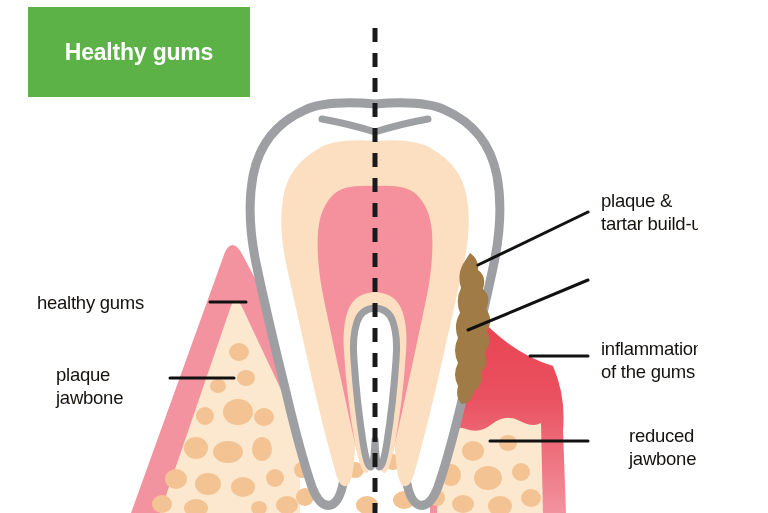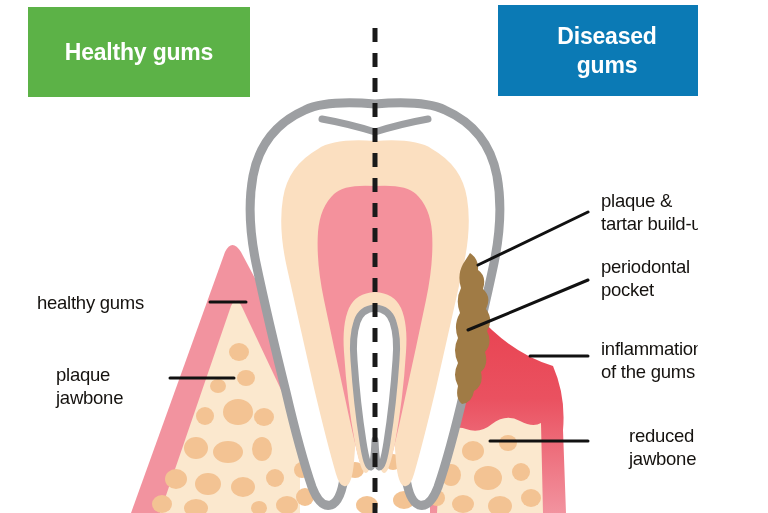--- a/index.html
+++ b/index.html
@@ -248,29 +248,24 @@
       <line x1="490" y1="441" x2="588" y2="441"></line>
       <line x1="210" y1="302" x2="246" y2="302"></line>
       <line x1="170" y1="378" x2="234" y2="378"></line>
     </g>
   </svg>
 
   <div class="banner" id="banner-healthy">
     <span>Healthy gums</span>
   </div>
 
-  <div class="banner" id="banner-diseased">
-    <span>Diseased gums</span>
-  </div>
 
   <div class="callout right" id="label-plaque">plaque &amp;
 tartar build-up</div>
 
-  <div class="callout right" id="label-pocket">periodontal
-pocket</div>
 
   <div class="callout right" id="label-inflammation">inflammation
 of the gums</div>
 
   <div class="callout right" id="label-reduced-bone">reduced
 jawbone</div>
 
   <div class="callout left" id="label-healthy-gums">healthy gums</div>
 
   <div class="callout left" id="label-healthy-bone">plaque

